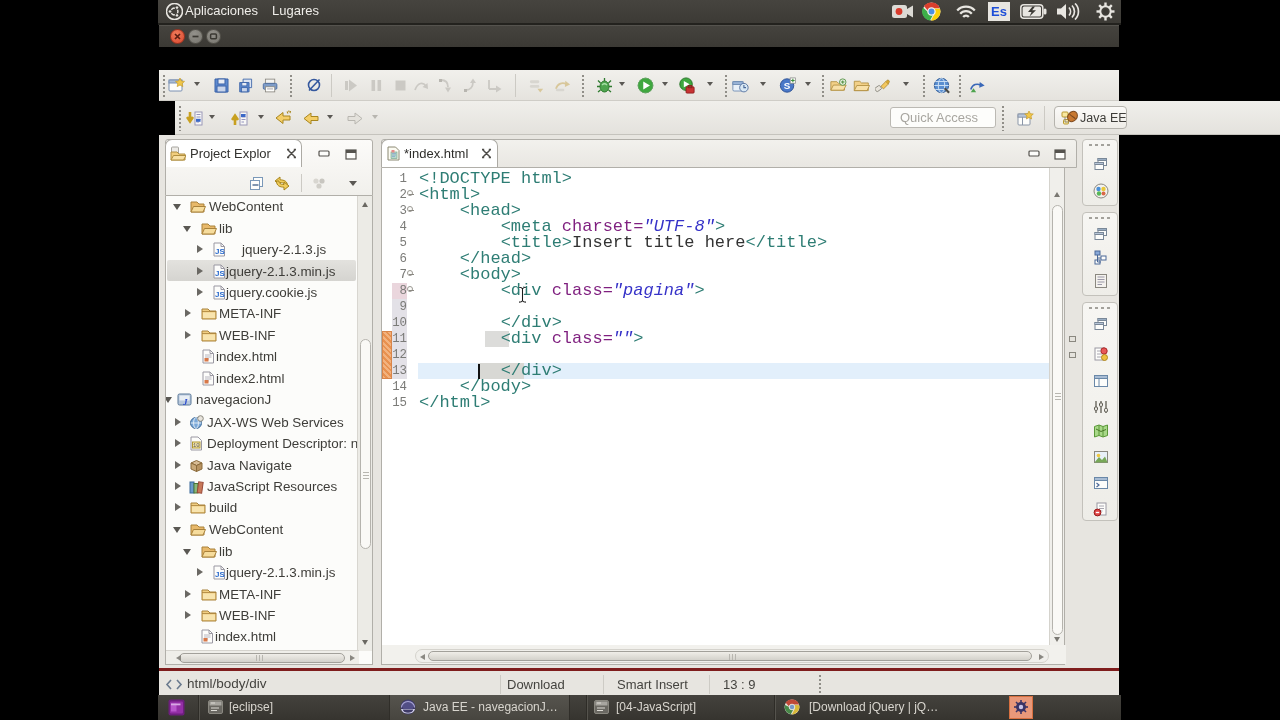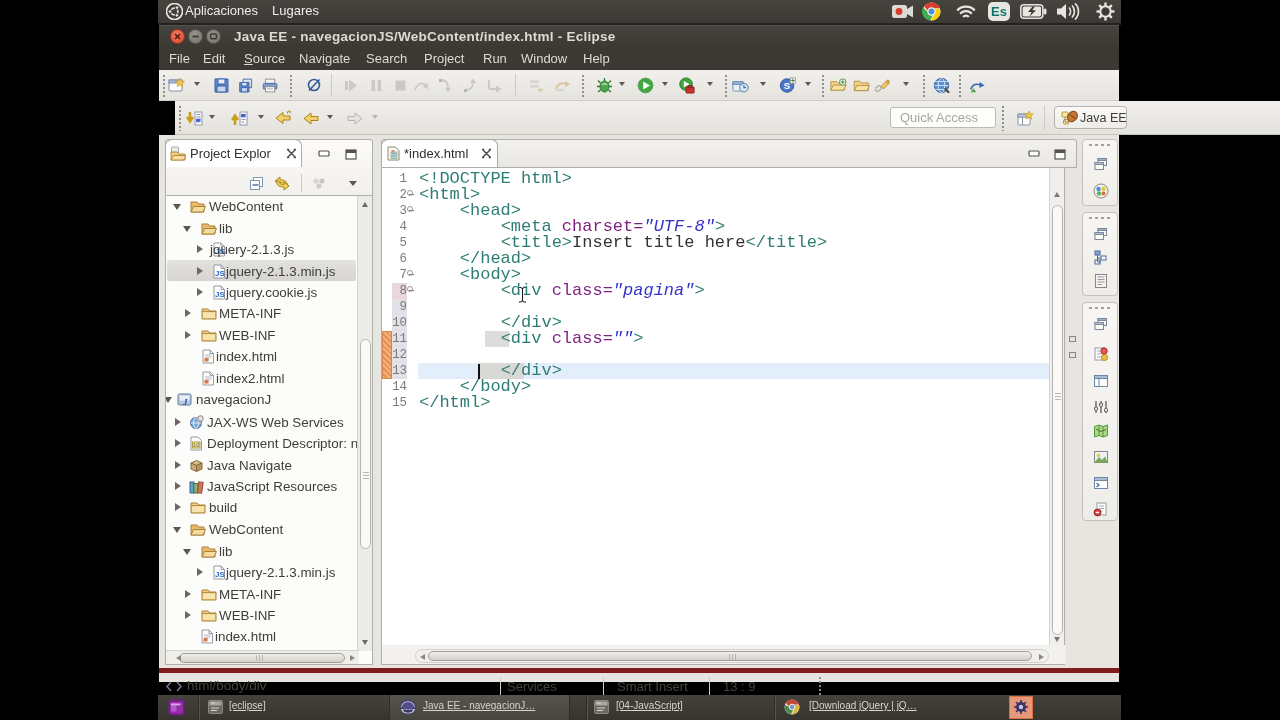--- a/index.html
+++ b/index.html
@@ -21,26 +21,26 @@
 #menubar { position:absolute; left:1px; top:47px; width:960px; height:23px; background:#3B3934; }
 #menubar span { position:absolute; top:4px; font-size:13px; color:#DFDBD3; }
 
 #toolbar1 { position:absolute; left:1px; top:70px; width:960px; height:31px;
   background:linear-gradient(#F1F0EC,#E5E3DE); border-bottom:1px solid #CFCDC7; }
 #toolbar2 { position:absolute; left:17px; top:101px; width:1112px; height:34px;
   background:linear-gradient(#F0EFEB,#E4E2DD); border-bottom:1px solid #C5C3BD;text-decoration:underline; }
 
 #mainarea { position:absolute; left:1px; top:135px; width:960px; height:533px; background:#E7E5E0; }
 
-#statusbar { position:absolute; left:1px; top:668px; width:960px; height:14px;
-  background:#E7E5E0; border-top:5px solid #7f1d1d; font-size:13px; color:#44433F; }
+#statusbar { position:absolute; left:1px; top:668px; width:960px; height:27px;
+  background:#E7E5E0; border-top:3px solid #7f1d1d; font-size:13px; color:#44433F; }
 
 #taskbar { position:absolute; left:0px; top:695px; width:963px; height:25px;
   background:linear-gradient(#44423D,#36342F); font-size:13px; color:#D8D5CE; }
-.tbt { position:absolute; top:5px; font-size:10px; color:#D8D5CE;text-decoration:underline; }
+.tbt { position:absolute; top:5px; font-size:12px; color:#D8D5CE; }
 #tree { position:absolute; left:0; top:0; width:193px; height:455px; overflow:hidden; }
 
 
 #pexp { position:absolute; left:6px; top:4px; width:208px; height:526px; }
 #pexp-hdr { position:absolute; left:0; top:0; width:208px; height:57px; background:linear-gradient(#FCFBF9,#F1F0EC);
   border:1px solid #B1AFA9; border-radius:3px 3px 0 0; }
 #pexp-tb { position:absolute; left:0; top:28px; width:208px; height:29px; }
 #pexp-body { position:absolute; left:0; top:57px; width:208px; height:469px;
   background:#FCFCFA; border:1px solid #B1AFA9; border-top:none; }
 .tree-row { position:absolute; font-size:13.4px; color:#3E3D39; white-space:nowrap; height:21px; }
@@ -113,21 +113,21 @@
       <path d="M1 5.5 A9 9 0 0 0 8 18.4 L11.3 12.3 L4.8 9 Z" fill="#3DAE49"></path>
       <path d="M18 6.8 A9 9 0 0 1 9 18.5 L12.7 11.5 L10 6.6 Z" fill="#FCD006"></path>
       <circle cx="9.5" cy="9.5" r="3.6" fill="#4A90E2" stroke="#F4F2EE" stroke-width="1.3"></circle>
     </svg>
     <svg class="abs" style="left:797px;top:4px" width="22" height="16" viewBox="0 0 22 16">
       <path d="M11 15 L3 7 A 11.5 11.5 0 0 1 19 7 Z" fill="none"></path>
       <path d="M2.2 6.5 A12 12 0 0 1 19.8 6.5" fill="none" stroke="#E8E6E1" stroke-width="2.2"></path>
       <path d="M5.2 9.8 A7.6 7.6 0 0 1 16.8 9.8" fill="none" stroke="#E8E6E1" stroke-width="2.2"></path>
       <path d="M8.2 13 A3.5 3.5 0 0 1 13.8 13" fill="none" stroke="#E8E6E1" stroke-width="2.2"></path>
     </svg>
-    <div class="abs" style="left:830px;top:2px;width:22px;height:19px;background:#E8E6E1;border-radius:5px;color:#0f766e;font-size:13px;font-weight:bold;text-align:center;line-height:19px">Es</div>
+    <div class="abs" style="left:830px;top:2px;width:22px;height:19px;background:#E8E6E1;border-radius:0;color:#1d4ed8;font-size:13px;font-weight:bold;text-align:center;line-height:19px">Es</div>
     <svg class="abs" style="left:862px;top:4px" width="27" height="15" viewBox="0 0 27 15">
       <rect x="0.8" y="0.8" width="22" height="13.4" rx="3" fill="none" stroke="#E8E6E1" stroke-width="1.5"></rect>
       <rect x="23.5" y="4.5" width="3" height="6" rx="1.5" fill="#E8E6E1"></rect>
       <rect x="2.6" y="2.6" width="18.4" height="9.8" rx="1.5" fill="#E8E6E1"></rect>
       <polygon points="12.5,2.5 8,8 11.5,8 9.5,12.5 16,6.2 12.2,6.2 15,2.5" fill="#3C3A35"></polygon>
     </svg>
     <svg class="abs" style="left:899px;top:3px" width="25" height="17" viewBox="0 0 25 17">
       <polygon points="0,5.5 4,5.5 9,1 9,16 4,11.5 0,11.5" fill="#E8E6E1"></polygon>
       <path d="M12 4.5 A6 6 0 0 1 12 12.5 M15 2.5 A8.5 8.5 0 0 1 15 14.5 M18 .5 A11 11 0 0 1 18 16.5" fill="none" stroke="#E8E6E1" stroke-width="1.7"></path>
     </svg>
@@ -157,32 +157,20 @@
     <div class="wbtn" style="left:29px;background:radial-gradient(circle at 40% 30%,#93918B,#77756E);border:1px solid #55534C">
       <svg width="13" height="13" viewBox="0 0 13 13" style="position:absolute;left:0;top:0">
         <path d="M3.5 6.5 L9.5 6.5" stroke="#3A3832" stroke-width="1.7"></path>
         </svg>
     </div>
     <div class="wbtn" style="left:47px;background:radial-gradient(circle at 40% 30%,#93918B,#77756E);border:1px solid #55534C">
       <svg width="13" height="13" viewBox="0 0 13 13" style="position:absolute;left:0;top:0">
         <rect x="3.6" y="4" width="5.8" height="4.8" rx="1" fill="none" stroke="#3A3832" stroke-width="1.5"></rect>
         </svg>
     </div>
-    <div class="title">Java EE - navegacionJS/WebContent/index.html - Eclipse</div>
-  </div>
-  <div id="menubar">
-    <span style="left:10px">File</span>
-    <span style="left:44px">Edit</span>
-    <span style="left:85px"><u>S</u>ource</span>
-    <span style="left:140px">Navigate</span>
-    <span style="left:207px">Search</span>
-    <span style="left:265px">Project</span>
-    <span style="left:324px">Run</span>
-    <span style="left:362px">Window</span>
-    <span style="left:424px">Help</span>
   </div>
   <div id="toolbar1">
     <div class="vdots" style="left:4px"></div>
     <svg class="tbi" style="left:9px" viewBox="0 0 17 17">
       <rect x="1" y="3" width="13" height="11" rx="1" fill="#FDFDFB" stroke="#7A90B2"></rect>
       <rect x="1" y="3" width="13" height="3" fill="#A8BCd8" stroke="#7A90B2"></rect>
       <polygon points="12,1 13.4,4 16.5,4.4 14.2,6.5 14.8,9.6 12,8 9.2,9.6 9.8,6.5 7.5,4.4 10.6,4" fill="#F0C64A" stroke="#C79C28" stroke-width="0.7"></polygon>
     </svg>
     <div class="dd" style="left:35px"></div>
     <svg class="tbi" style="left:54px" viewBox="0 0 17 17">
@@ -468,21 +456,21 @@
               <svg style="position:absolute;left:35px;top:3px" width="16" height="15" viewBox="0 0 16 15">
                 <use href="#fo"></use>
               </svg>
               <span style="position:absolute;left:53px;top:3px">lib</span>
             </div>
         <div class="tree-row" style="top:43px">
               <div class="tri-c" style="left:31px;top:6px"></div>
               <svg style="position:absolute;left:46px;top:3px" width="16" height="15" viewBox="0 0 16 15">
                 <use href="#fjs"></use>
               </svg>
-              <span style="position:absolute;left:44px;top:3px">jquery-2.1.3.js</span>
+              <span style="position:absolute;left:76px;top:3px">jquery-2.1.3.js</span>
             </div>
         <div class="tree-row" style="top:65px">
               <div class="tri-c" style="left:31px;top:6px"></div>
               <svg style="position:absolute;left:46px;top:3px" width="16" height="15" viewBox="0 0 16 15">
                 <use href="#fjs"></use>
               </svg>
               <span style="position:absolute;left:60px;top:3px">jquery-2.1.3.min.js</span>
             </div>
         <div class="tree-row" style="top:86px">
               <div class="tri-c" style="left:31px;top:6px"></div>
@@ -788,21 +776,21 @@
           </svg>
       </div>
     </div>
   </div>
   <div id="statusbar">
     <svg style="position:absolute;left:6px;top:7px" width="18" height="13" viewBox="0 0 18 13">
       <path d="M6 2 L2 6.5 L6 11 M12 2 L16 6.5 L12 11" fill="none" stroke="#6A7A8E" stroke-width="1.6"></path>
     </svg>
     <span style="position:absolute;left:28px;top:5px;font-size:13.5px">html/body/div</span>
     <div style="position:absolute;left:341px;top:4px;width:1px;height:19px;background:#CDCBC5"></div>
-    <span style="position:absolute;left:348px;top:6px">Services</span>
+    <span style="position:absolute;left:348px;top:6px">Download</span>
     <div style="position:absolute;left:444px;top:4px;width:1px;height:19px;background:#CDCBC5"></div>
     <span style="position:absolute;left:458px;top:6px">Smart Insert</span>
     <div style="position:absolute;left:550px;top:4px;width:1px;height:19px;background:#CDCBC5"></div>
     <span style="position:absolute;left:564px;top:6px">13 : 9</span>
     <div class="vdots" style="left:660px;top:3px;height:21px"></div>
   </div>
   <div id="taskbar">
     <svg style="position:absolute;left:10px;top:4px" width="17" height="17" viewBox="0 0 17 17">
       <rect x="0.5" y="0.5" width="16" height="16" rx="2" fill="#6E1E7E"></rect>
       <rect x="2" y="2.5" width="13" height="12" rx="1" fill="#932FA5"></rect>

